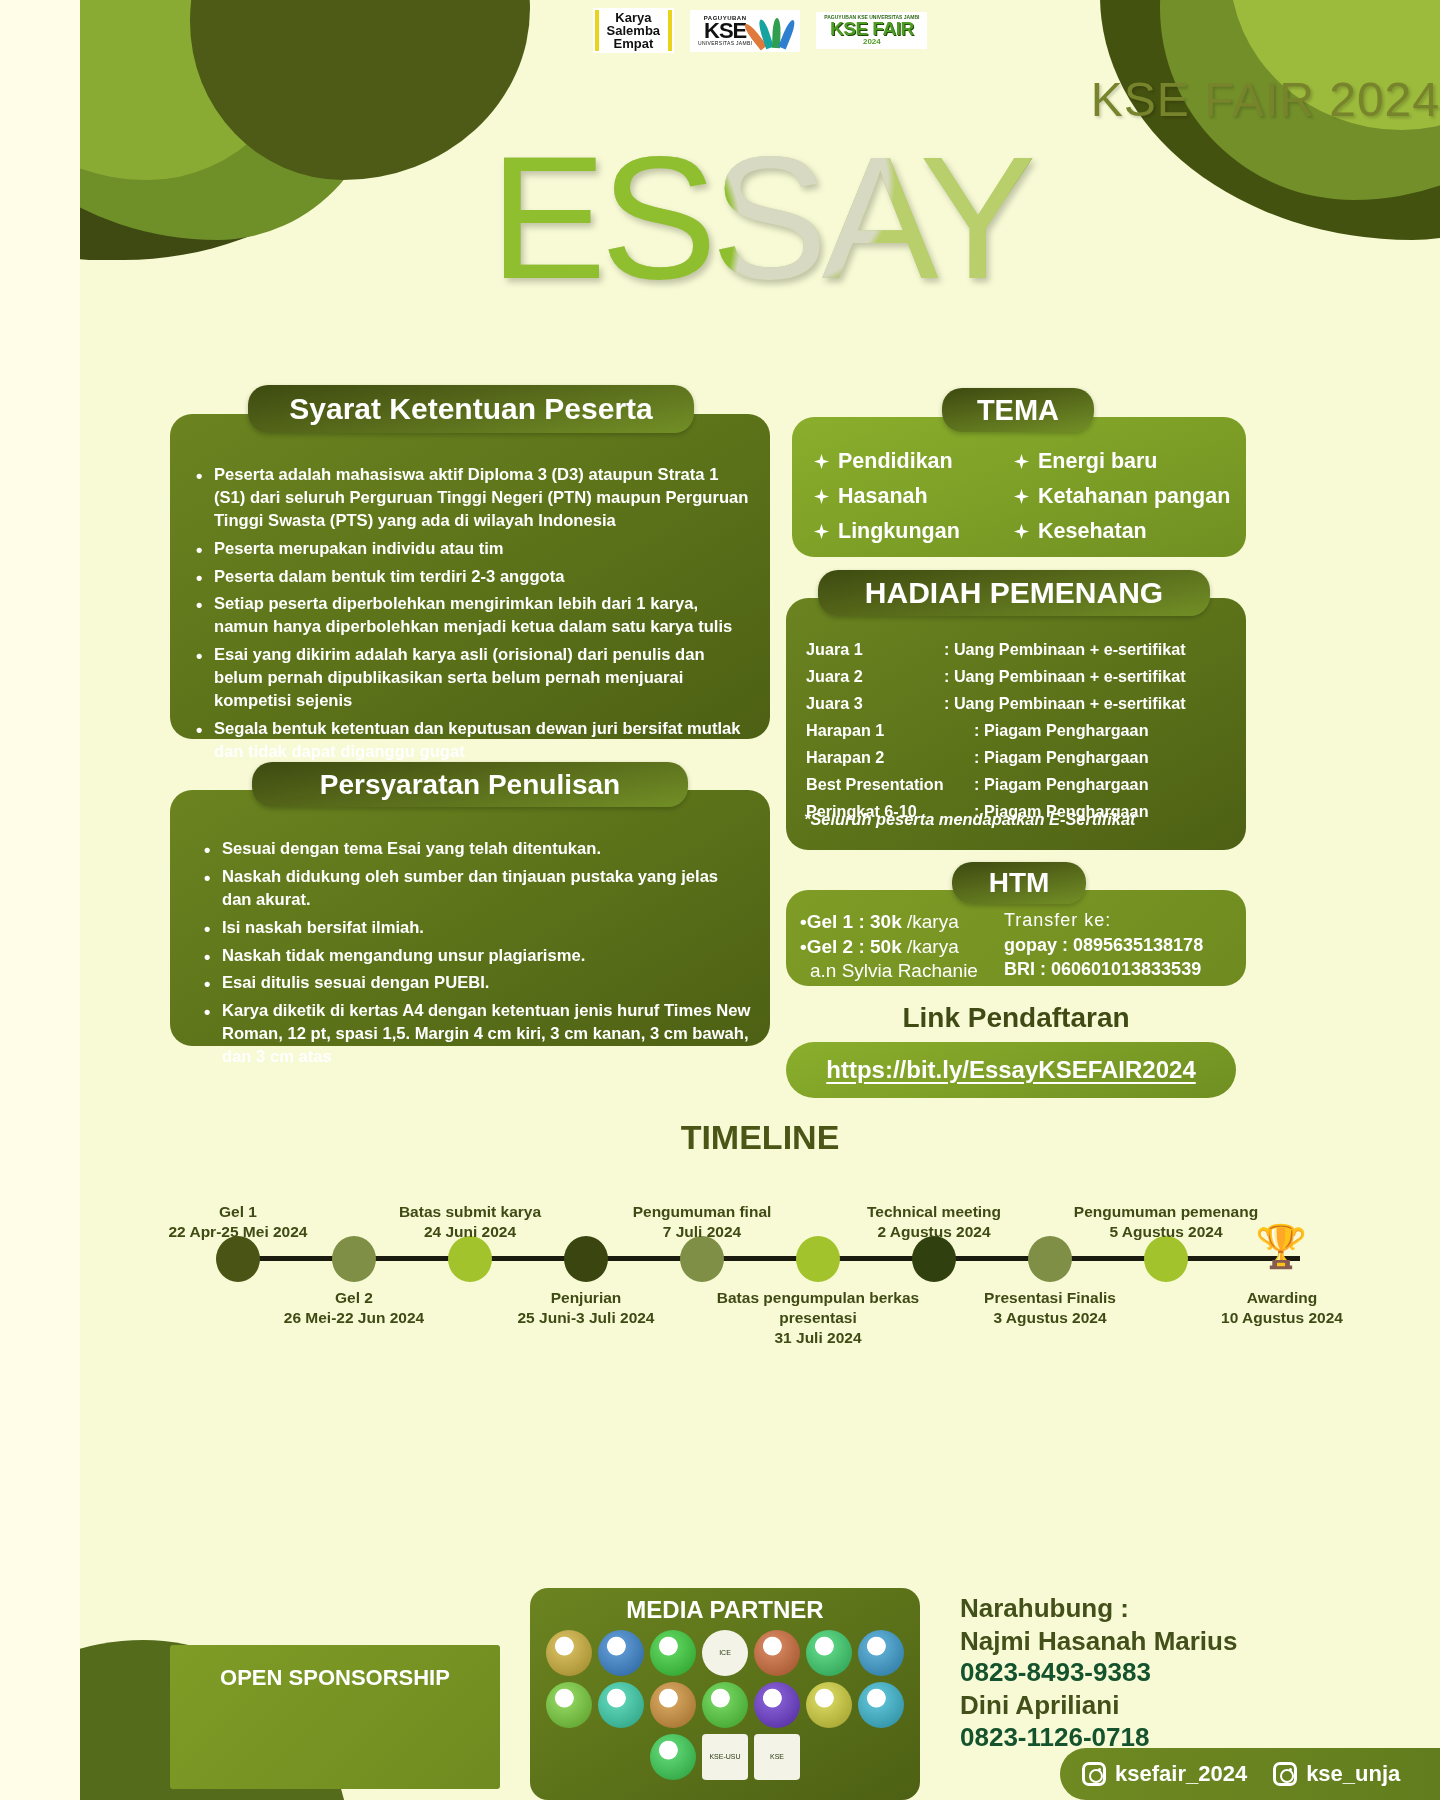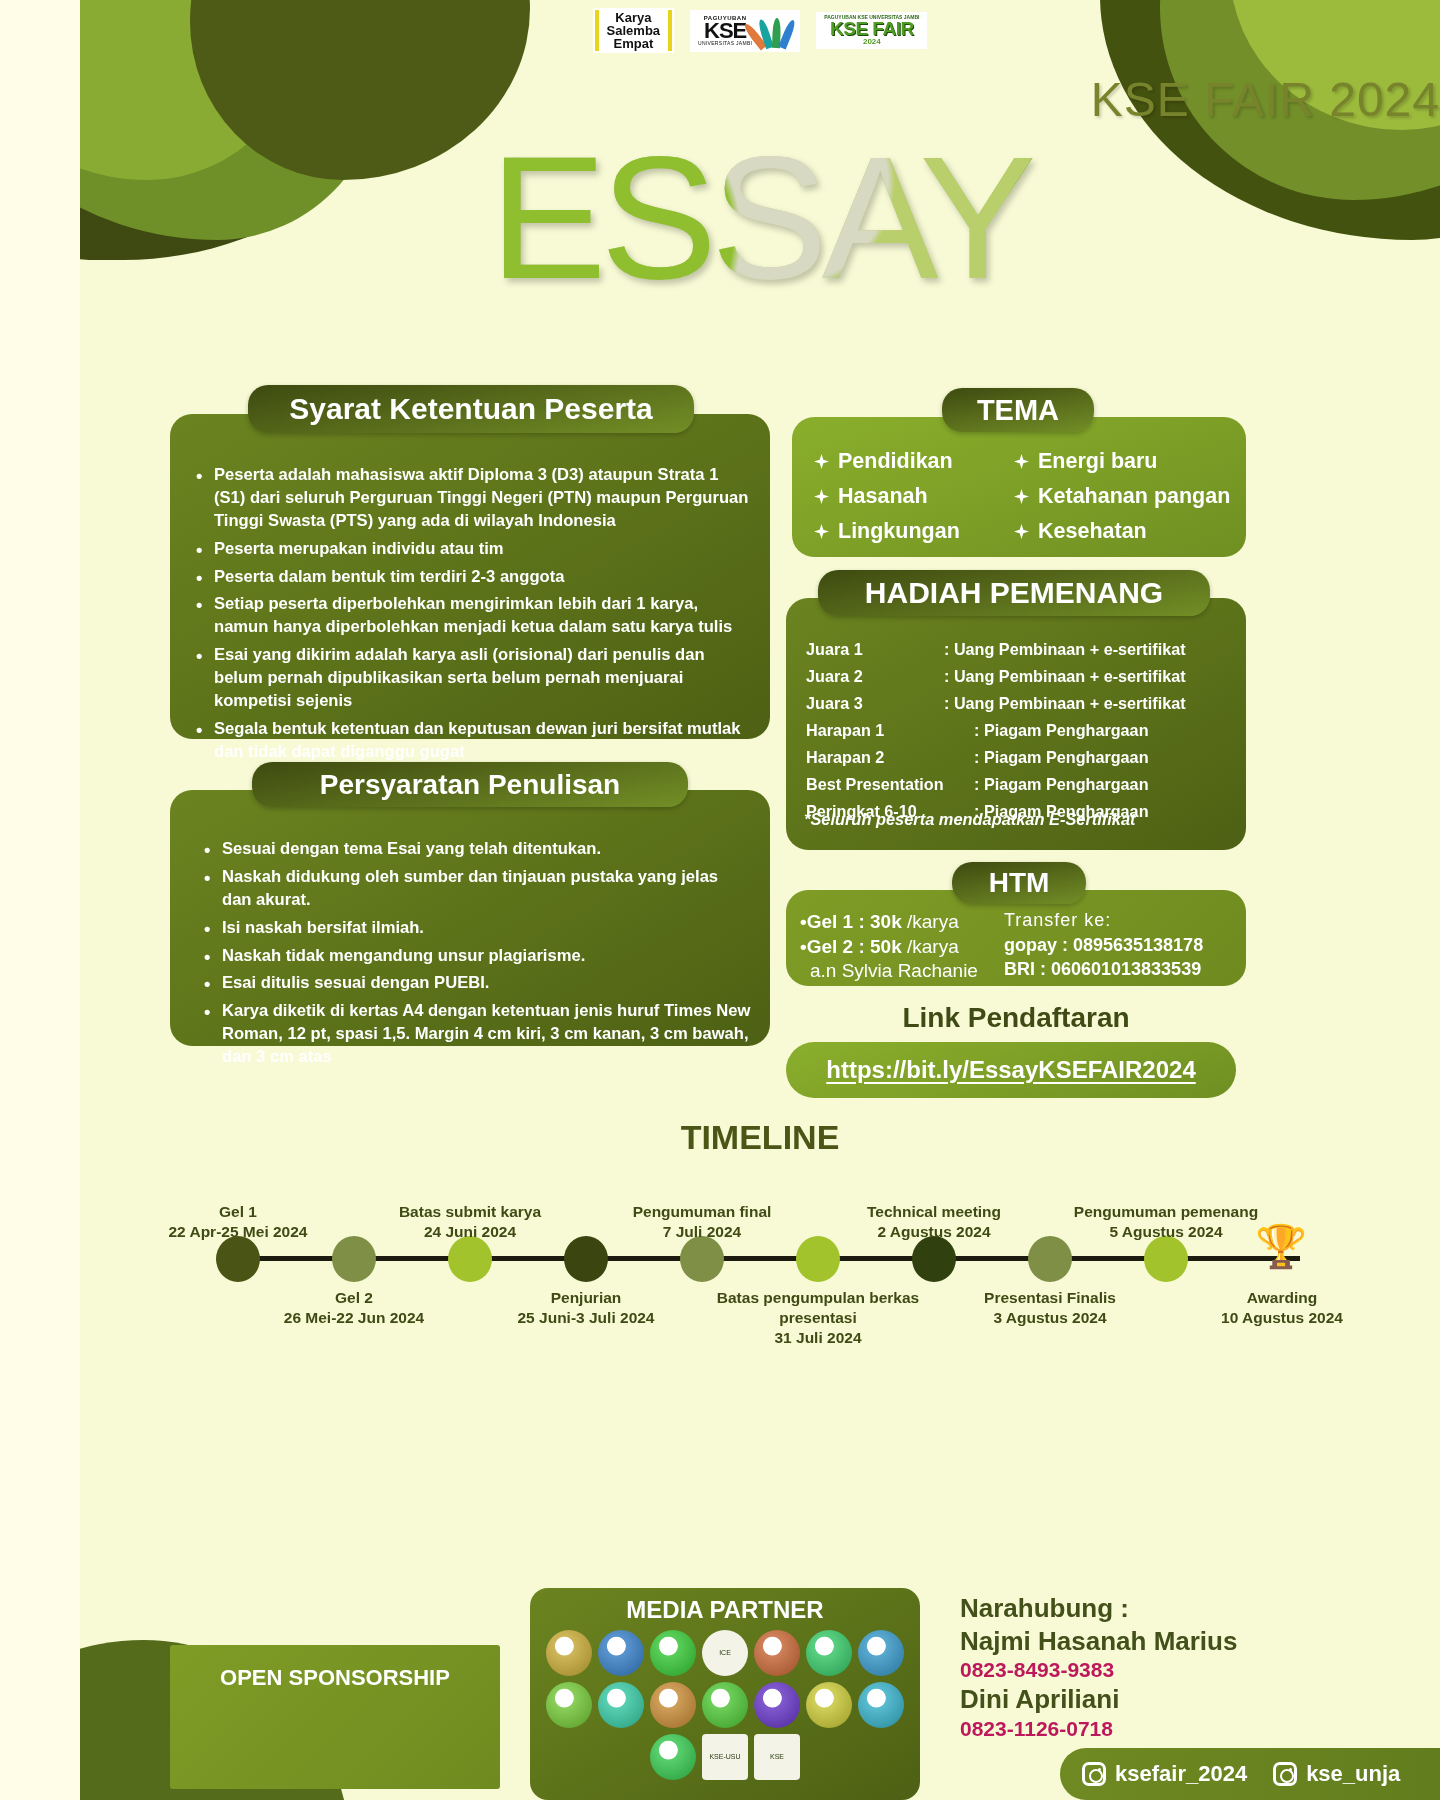--- a/index.html
+++ b/index.html
@@ -313,21 +313,21 @@
     font-size: 7px; color: #2a3a10; text-align: center; overflow: hidden;
     line-height: 1.05;
   }
   .mlogo.sq { border-radius: 4px; }
 
   #contact {
     position: absolute; left: 880px; top: 1593px; width: 420px; z-index: 6;
   }
   #contact .hd { font-size: 26px; font-weight: bold; color: #43501a; margin-bottom: 2px; }
   #contact .nm { font-size: 26px; font-weight: bold; color: #43501a; line-height: 1.2; }
-  #contact .ph { font-size: 21px; font-weight: bold; color: #be185d; line-height: 1.2; margin-bottom: 2px; }
+  #contact .ph { font-size: 26px; font-weight: bold; color: #14532d; line-height: 1.2; margin-bottom: 2px; }
 
   #card-social {
     left: 980px; top: 1748px; width: 460px; height: 52px;
     border-top-left-radius: 26px; border-bottom-left-radius: 26px;
     border-top-right-radius: 0; border-bottom-right-radius: 0;
     background: linear-gradient(90deg, #6f8a22 0%, #5f7a1c 100%);
     display: flex; align-items: center; gap: 26px; padding-left: 22px;
   }
   .social { display: flex; align-items: center; gap: 9px; font-size: 22px; font-weight: bold; color: #fff; }
   .ig-glyph {

